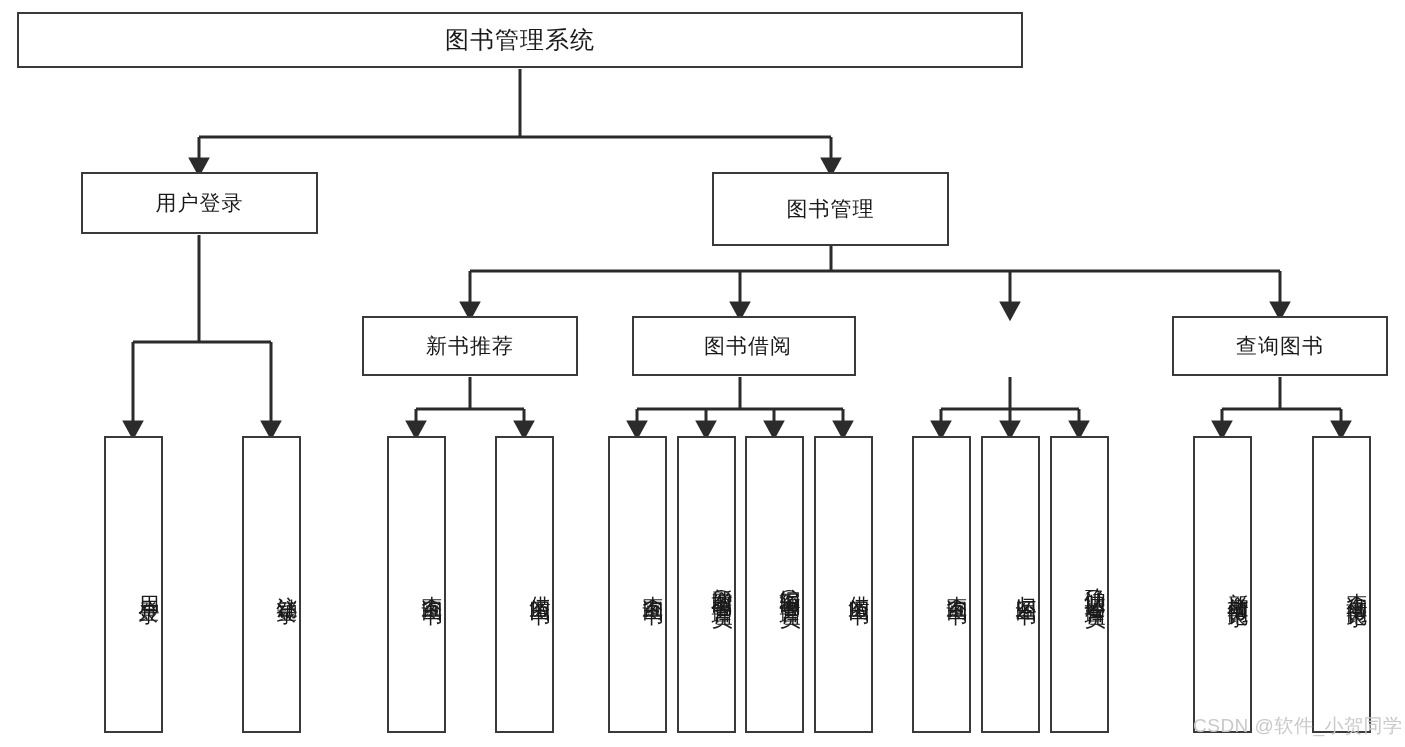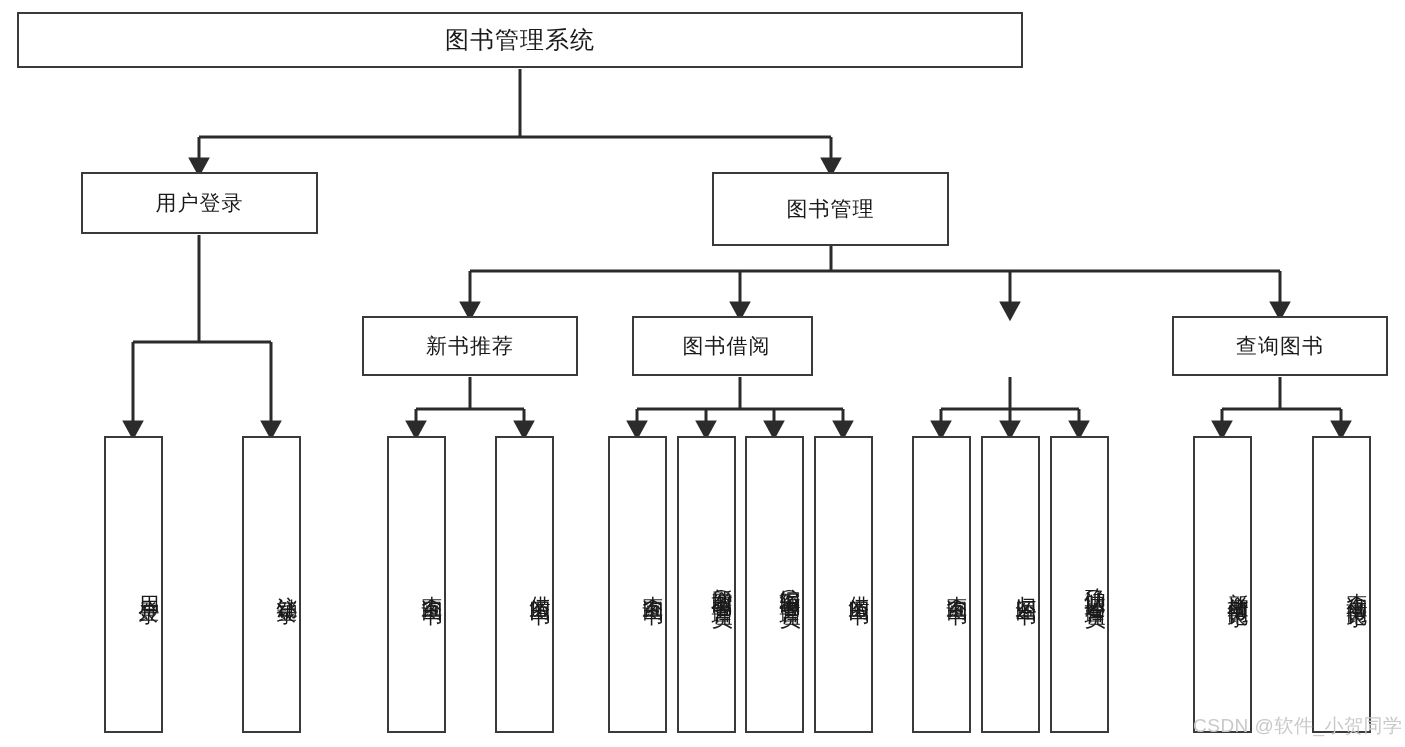--- a/index.html
+++ b/index.html
@@ -131,21 +131,21 @@
   <div class="node h" style="left:81px; top:172px; width:237px; height:62px;">
     <span>用户登录</span>
   </div>
   <div class="node h" style="left:712px; top:172px; width:237px; height:74px;">
     <span>图书管理</span>
   </div>
 
   <div class="node h" style="left:362px; top:316px; width:216px; height:60px;">
     <span>新书推荐</span>
   </div>
-  <div class="node h" style="left:632px; top:316px; width:181px; height:60px;padding-left:8px;">
+  <div class="node h" style="left:632px; top:316px; width:224px; height:60px;padding-left:8px;">
     <span>图书借阅</span>
   </div>
   <div class="node h" style="left:1172px; top:316px; width:216px; height:60px;">
     <span>查询图书</span>
   </div>
 
   <div class="node v" style="left:104px; top:436px; width:59px; height:297px;">
     <span class="vlabel">用户登录</span>
   </div>
   <div class="node v" style="left:242px; top:436px; width:59px; height:297px;">

